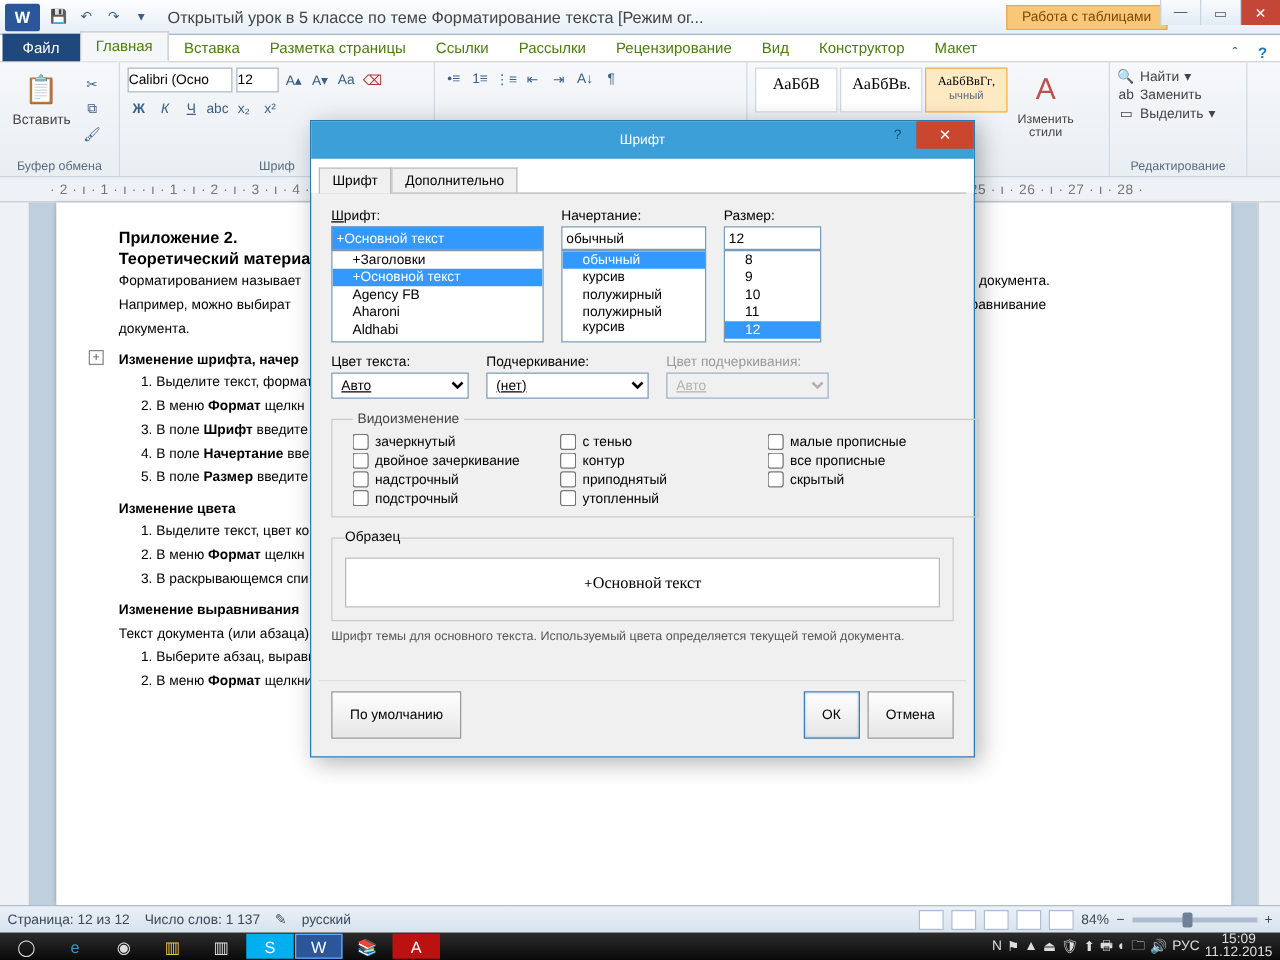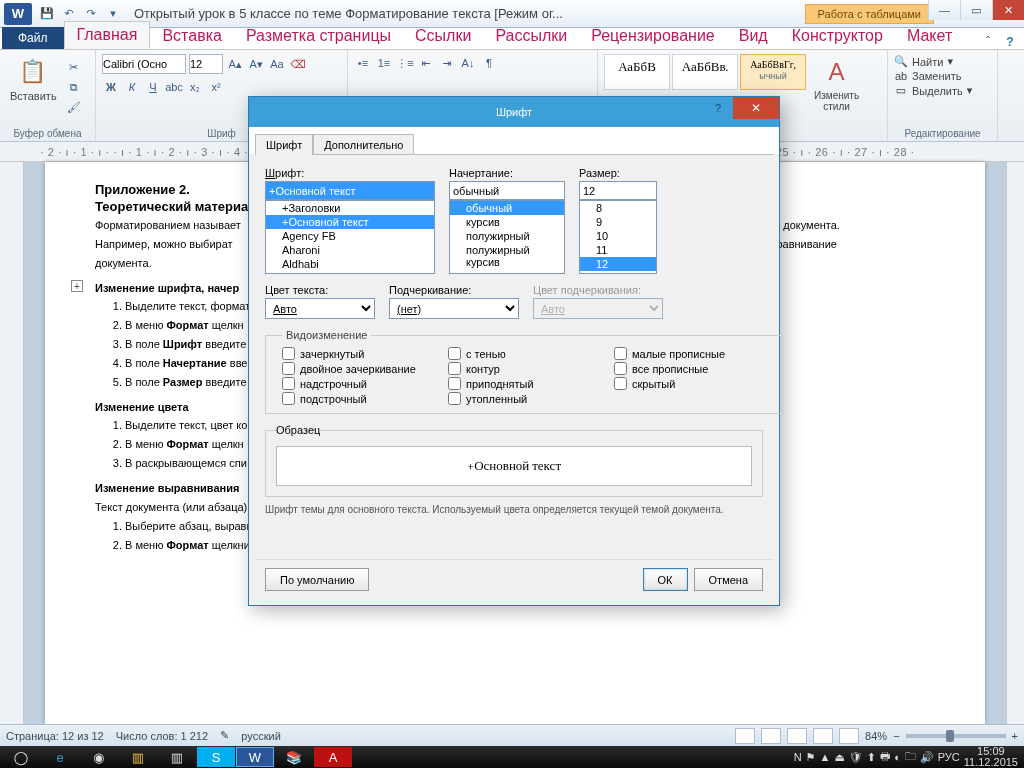--- a/index.html
+++ b/index.html
@@ -12,21 +12,21 @@
 .titlebar .qat span { width:18px;height:18px;display:flex;align-items:center;justify-content:center;color:#3b5f86;}
 .titlebar .title { flex:1; text-align:left; padding-left:12px; color:#444; font-size:13px; white-space:nowrap; overflow:hidden; text-overflow:ellipsis;}
 .titlebar .tabletools { background:#f8c778; padding:3px 12px; font-size:11px; color:#7a4a00; border:1px solid #e6a84a; margin-right:90px;}
 .titlebar .winbtns { display:flex; position:absolute; right:0; top:0;}
 .titlebar .winbtns div { width:32px; height:20px; display:flex;align-items:center;justify-content:center; color:#555; border-left:1px solid #c7d4e2; background:linear-gradient(#fafcfe,#e1ecf6);}
 .titlebar .winbtns div:last-child { background:#c44636; color:#fff;}
 
 
 .ribtabs { height:22px; background:#fff; display:flex; align-items:flex-end; border-bottom:1px solid #c8c8c8; padding-left:2px;}
 .ribtabs .filetab { background:#1f497d; color:#fff; padding:4px 16px; font-size:12px;}
-.ribtabs .tab { padding:4px 12px; font-size:16px; color:#be185d; }
+.ribtabs .tab { padding:4px 12px; font-size:12px; color:#4d7c0f; }
 .ribtabs .tab.active { border:1px solid #c8c8c8; border-bottom:1px solid #f5f6f7; background:#f5f6f7; }
 .ribtabs .tabright { margin-left:auto; display:flex; gap:6px; padding-right:6px; align-items:center;}
 .ribtabs .tabright span { color:#3b5f86; font-size:12px; width:16px; text-align:center;}
 
 
 .ribbon { height:92px; background:linear-gradient(#f6f8fa,#e9eef3); border-bottom:1px solid #bcc7d4; display:flex; }
 .ribbon .group { border-right:1px solid #d2dae3; padding:4px 6px 2px 6px; display:flex; flex-direction:column; justify-content:space-between; }
 .ribbon .group .glabel { text-align:center; color:#5a6b7d; font-size:10px; padding-top:2px;}
 .rb-btn-large { display:flex; flex-direction:column; align-items:center; color:#444; gap:2px; padding:2px 4px;}
 .rb-btn-large .ico { width:32px; height:32px; display:flex;align-items:center;justify-content:center;font-size:22px;}
@@ -92,21 +92,21 @@
 .dsel.disabled { background:#f0f0f0; color:#999;}
 fieldset.effects { border:1px solid #ccc; margin-top:10px; padding:6px 8px 8px 16px;}
 fieldset.effects legend { font-size:11px; padding:0 4px; color:#444;}
 .effgrid { display:grid; grid-template-columns: 160px 160px 160px; gap:2px 6px;}
 .chk { display:flex; align-items:center; gap:5px; font-size:11px;}
 .chk input { width:13px; height:13px;}
 fieldset.sample { border:1px solid #ccc; margin-top:10px; padding:10px;}
 .samplebox { border:1px solid #bbb; background:#fff; height:40px; display:flex; align-items:center; justify-content:center; font-family:Cambria,serif; font-size:13px;}
 .dnote { font-size:10px; color:#555; margin-top:6px; line-height:1.3;}
 .dbtns { display:flex; gap:6px; padding:8px 10px; border-top:1px solid #ddd; margin:0 6px 6px 6px;}
-.dbtns button { height:23px; padding:0 14px; border:1px solid #9a9a9a; background:linear-gradient(#fefefe,#e6e6e6); font-size:11px;}
+.dbtns button { height:38px; padding:0 14px; border:1px solid #9a9a9a; background:linear-gradient(#fefefe,#e6e6e6); font-size:11px;}
 .dbtns button.disabled { color:#9a9a9a;}
 .dbtns .spacer { flex:1;}
 .dbtns button.default { border:1px solid #3c7fb1; box-shadow:0 0 2px #7ab5dd inset;}
 </style>
 </head>
 <body>
 
 <div class="titlebar">
   <div class="w-logo">W</div>
   <div class="qat">
@@ -266,21 +266,21 @@
     <ol>
       <li>Выберите абзац, выравнивание которого следует изменить.</li>
       <li><span>В меню </span><b>Формат</b><span> щелкните </span><b>Абзац</b><span>.</span></li>
     </ol>
   </div>
   <div style="width:18px;background:#eef2f6;border-left:1px solid #c8c8c8"></div>
 </div>
 
 <div class="statusbar">
   <span>Страница: 12 из 12</span>
-  <span>Число слов: 1 212</span>
+  <span>Число слов: 1 137</span>
   <span>✎</span>
   <span>русский</span>
   <div class="sb-right">
     <div class="viewbtn"></div>
     <div class="viewbtn"></div>
     <div class="viewbtn"></div>
     <div class="viewbtn"></div>
     <div class="viewbtn"></div>
     <span>84%</span>
     <span>−</span>

